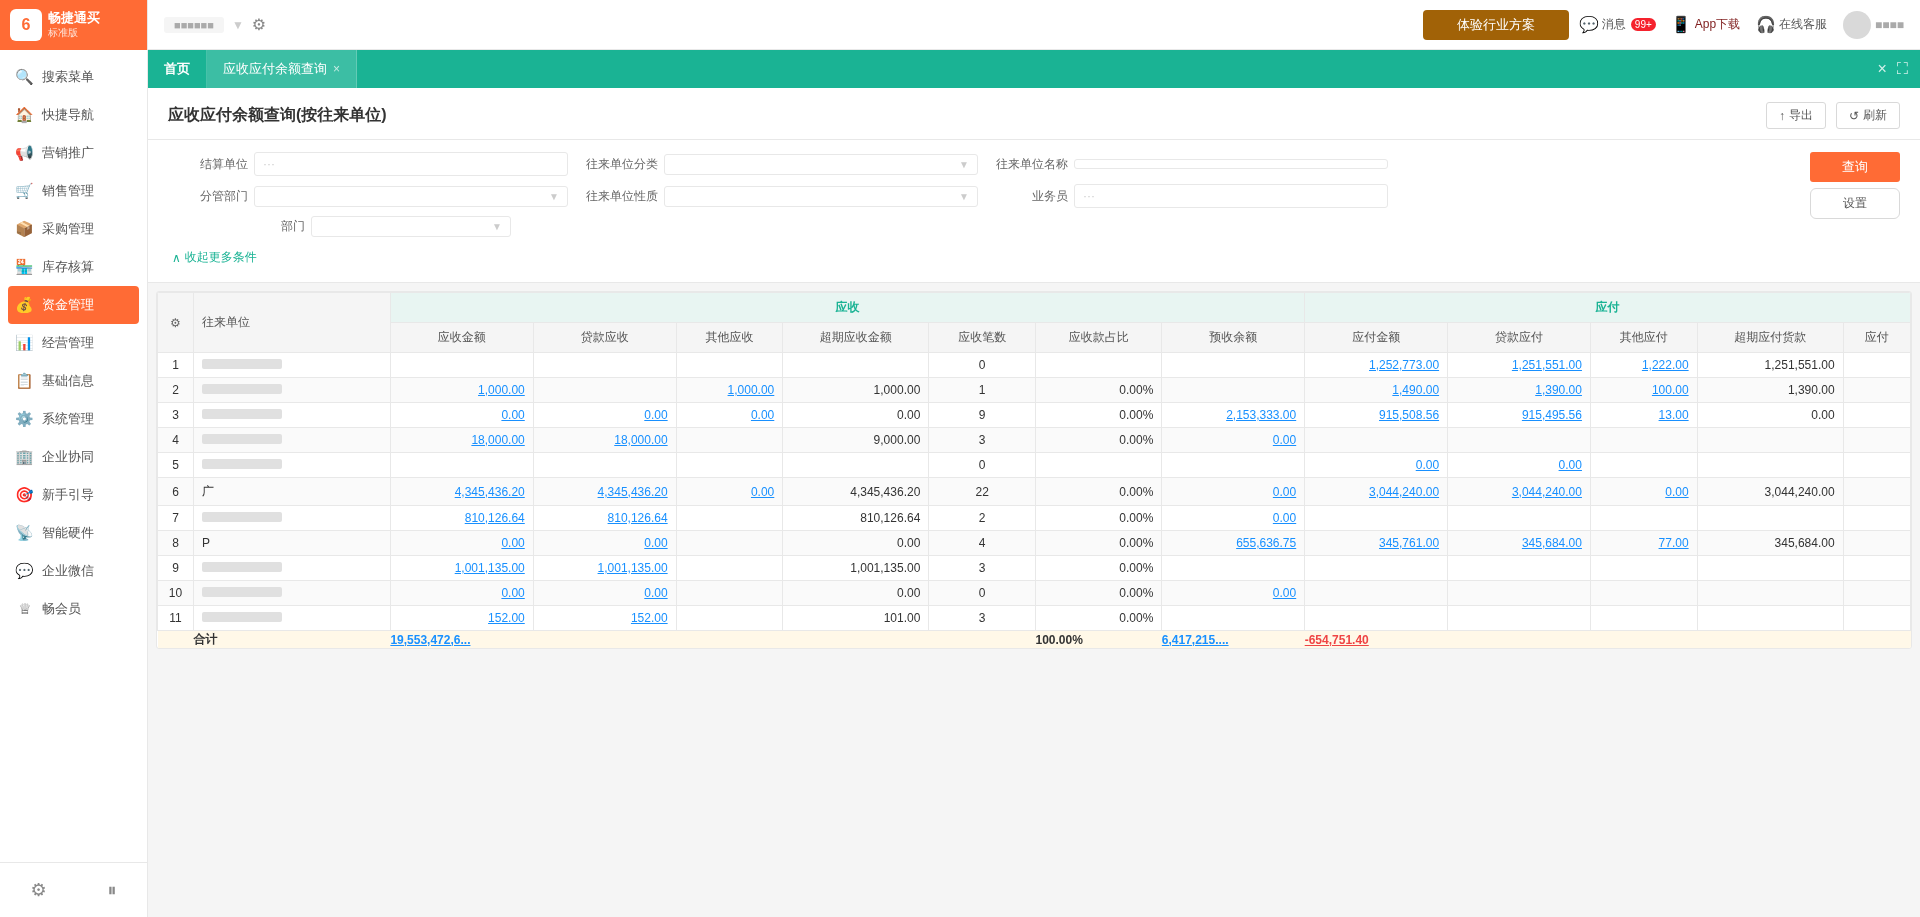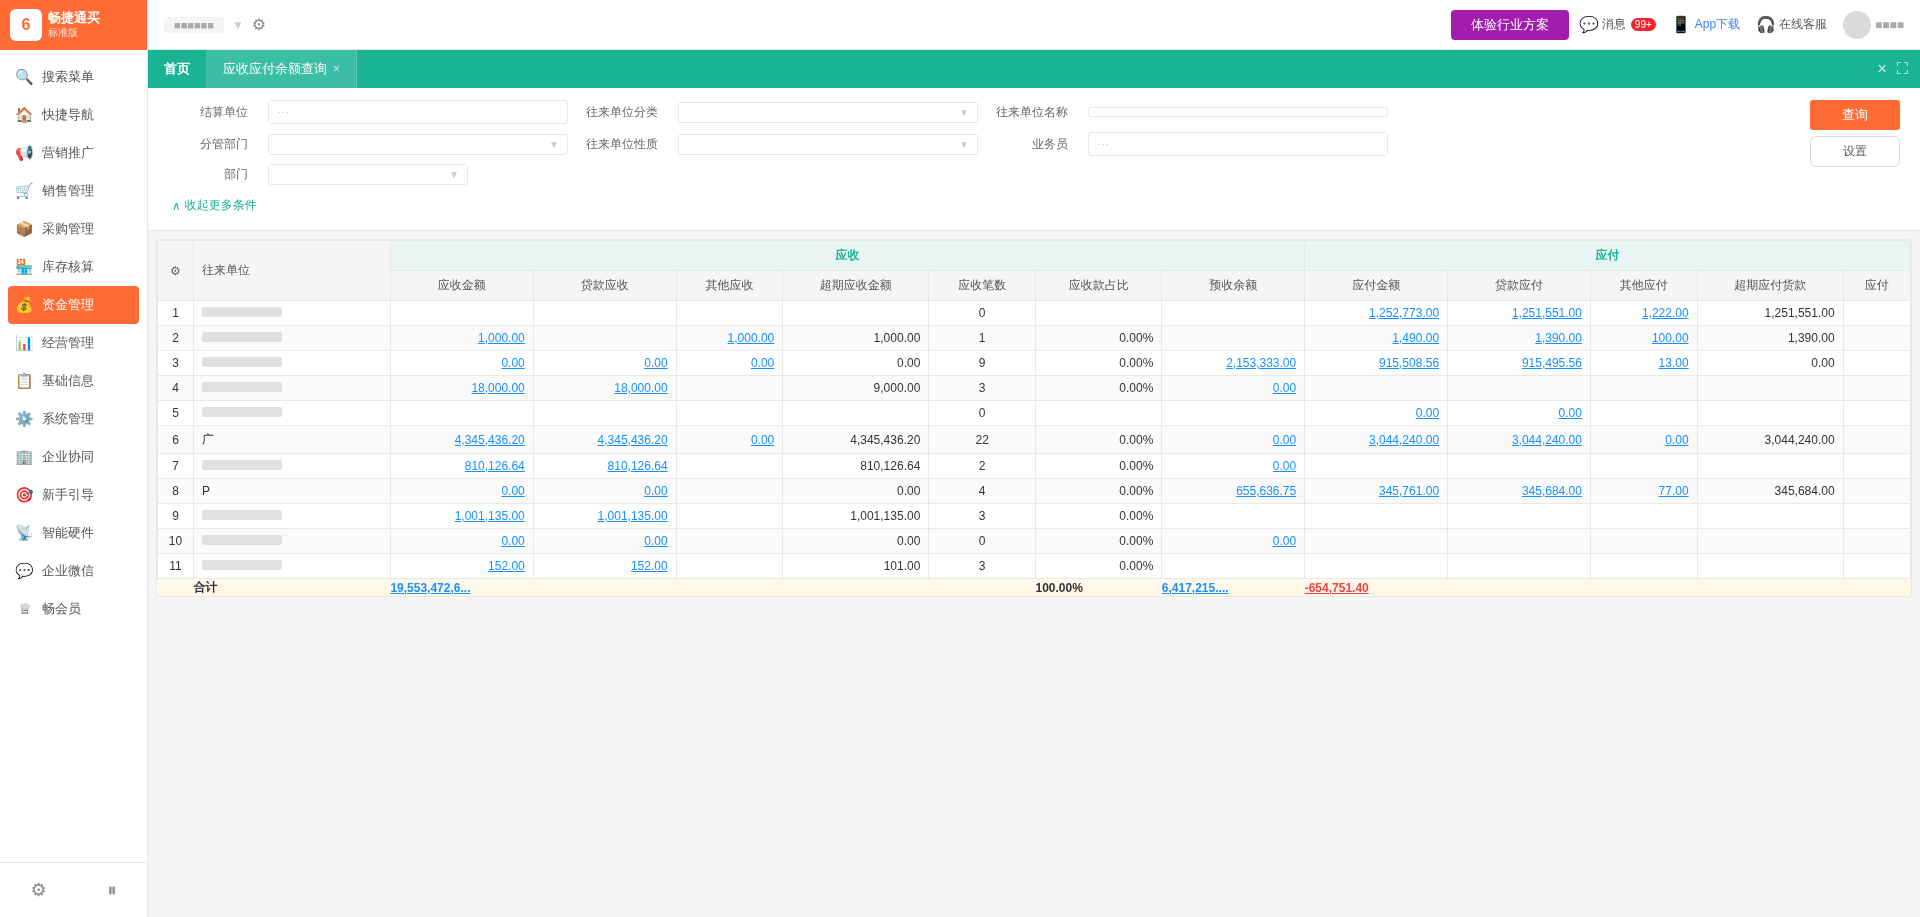--- a/index.html
+++ b/index.html
@@ -29,21 +29,21 @@
     
     .top-header {
       position: fixed; left: 148px; top: 0; right: 0; height: 50px; background: #fff;
       border-bottom: 1px solid #e8e8e8; display: flex; align-items: center; padding: 0 16px;
       z-index: 99; gap: 10px;
     }
     .breadcrumb-area { display: flex; align-items: center; gap: 8px; flex: 1; }
     .breadcrumb-text { color: #999; font-size: 12px; background: #f5f5f5; padding: 2px 10px; border-radius: 3px; }
     .breadcrumb-arrow { color: #ccc; }
     .header-actions { display: flex; align-items: center; gap: 16px; }
-    .btn-solution { background: #a21caf; color: #fff; border: none; padding: 6px 20px; border-radius: 4px; cursor: pointer; font-size: 13px; }
+    .btn-solution { background: #a16207; color: #fff; border: none; padding: 6px 34px; border-radius: 4px; cursor: pointer; font-size: 13px; }
     .header-icon-btn { cursor: pointer; color: #666; font-size: 16px; position: relative; }
     .badge { position: absolute; top: -6px; right: -8px; background: #f5222d; color: #fff; font-size: 10px; padding: 1px 4px; border-radius: 8px; }
     .header-user { color: #666; font-size: 12px; display: flex; align-items: center; gap: 4px; }
     .header-user-avatar { width: 28px; height: 28px; border-radius: 50%; background: #d9d9d9; }
 
     
     .tab-bar {
       position: fixed; left: 148px; top: 50px; right: 0; height: 38px; background: #1ab394;
       display: flex; align-items: stretch; z-index: 98;
     }
@@ -70,21 +70,21 @@
     .btn-export, .btn-refresh { background: none; border: 1px solid #d9d9d9; padding: 4px 12px; border-radius: 3px; cursor: pointer; font-size: 12px; color: #555; display: flex; align-items: center; gap: 4px; }
 
     
     .filter-area {
       background: #fff; padding: 12px 20px; border-bottom: 1px solid #e8e8e8;
     }
     .filter-label { color: #666; font-size: 12px; }
     .filter-add-btn { width: 22px; height: 22px; border: 1px dashed #ccc; border-radius: 50%; display: flex; align-items: center; justify-content: center; cursor: pointer; color: #999; font-size: 14px; }
 
     .filter-row { display: flex; align-items: center; gap: 10px; margin-bottom: 8px; flex-wrap: wrap; }
-    .filter-field { display: flex; align-items: center; gap: 20px; flex: 1; min-width: 300px; max-width: 400px; }
+    .filter-field { display: flex; align-items: center; gap: 6px; flex: 1; min-width: 300px; max-width: 400px; justify-content: center; }
     .filter-field-label { color: #666; font-size: 12px; white-space: nowrap; width: 80px; text-align: right; }
     .filter-input {
       flex: 1; border: 1px solid #e8e8e8; border-radius: 3px; padding: 4px 8px; font-size: 12px;
       color: #333; background: #fff; cursor: pointer; display: flex; align-items: center; justify-content: space-between;
     }
     .filter-arrow { color: #ccc; font-size: 10px; }
     .collapse-btn { color: #1ab394; font-size: 12px; cursor: pointer; display: flex; align-items: center; gap: 4px; text-align: center; padding: 4px; }
 
     
     .btn-query { background: #ff6b35; color: #fff; border: none; padding: 6px 32px; border-radius: 3px; cursor: pointer; font-size: 13px; }
@@ -199,21 +199,21 @@
   </div>
   <button class="btn-solution">体验行业方案</button>
   <div class="header-actions">
     <div class="header-icon-btn" style="display:flex;align-items:center;gap:3px;">
       <span>💬</span>
       <span style="font-size:12px;color:#555;">消息</span>
       <span class="badge" style="position:relative;top:auto;right:auto;margin-left:2px;">99+</span>
     </div>
     <div class="header-icon-btn" style="display:flex;align-items:center;gap:3px;">
       <span>📱</span>
-      <span style="font-size:12px;color:#3b82f6;">App下载</span>
+      <span style="font-size:12px;color:#7f1d1d;">App下载</span>
     </div>
     <div class="header-icon-btn" style="display:flex;align-items:center;gap:3px;">
       <span>🎧</span>
       <span style="font-size:12px;color:#555;">在线客服</span>
     </div>
     <div class="header-user">
       <div class="header-user-avatar"></div>
       <span style="color:#aaa;">■■■■</span>
     </div>
   </div>
@@ -228,20 +228,33 @@
     <span class="tab-close">×</span>
   </div>
   <div class="tab-bar-right">
     <span class="tab-bar-btn">×</span>
     <span class="tab-bar-btn">⛶</span>
   </div>
 </div>
 
 <div class="main-content">
 
+  <div class="page-header">
+    <h2 class="page-title">应收应付余额查询(按往来单位)</h2>
+    <div class="page-actions">
+      <button class="btn-export">
+        <span>↑</span>
+        <span>导出</span>
+      </button>
+      <button class="btn-refresh">
+        <span>↺</span>
+        <span>刷新</span>
+      </button>
+    </div>
+  </div>
 
   <div class="filter-area">
     <div style="display:flex;gap:12px;align-items:flex-start;">
 
 
       <div style="flex:1;">
 
         <div class="filter-row">
           <div class="filter-field">
             <span class="filter-field-label">结算单位</span>

